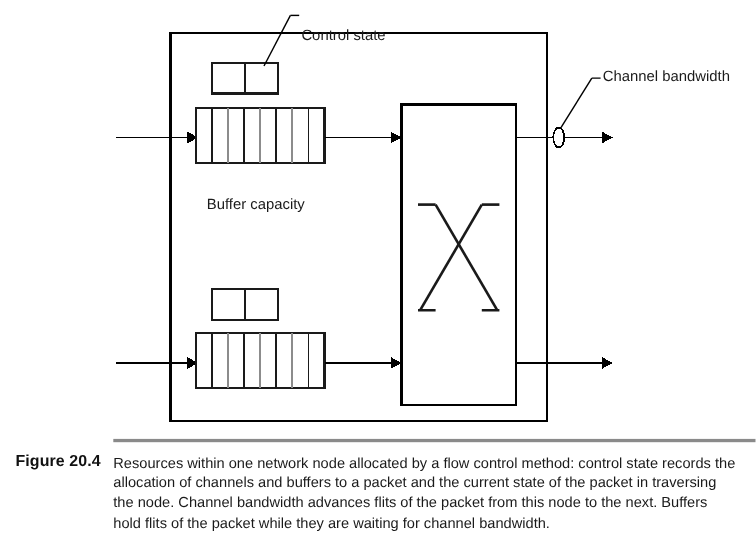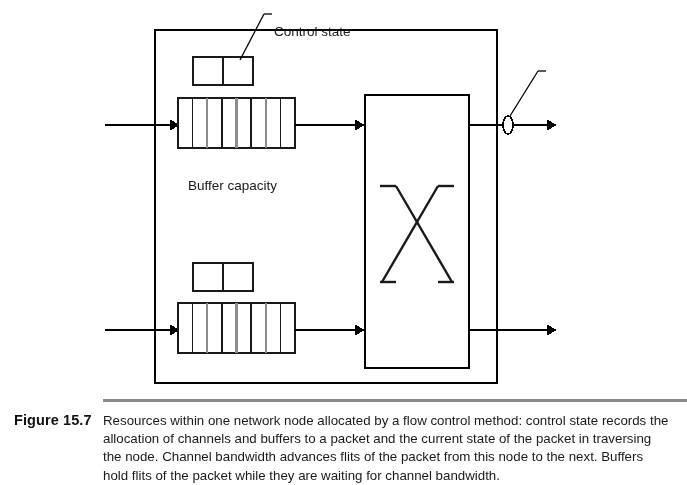--- a/index.html
+++ b/index.html
@@ -179,28 +179,29 @@
       </g>
 
       <g stroke="#000000" stroke-width="1.3" fill="none" shape-rendering="geometricPrecision">
         <line x1="510" y1="116" x2="538" y2="71"></line>
         <line x1="538" y1="71" x2="546" y2="71"></line>
       </g>
     </svg>
 
     <div class="dlabel" id="label-control-state">Control state</div>
 
+    <div class="dlabel" id="label-channel-bw">Channel bandwidth</div>
 
     <div class="dlabel" id="label-buffer-cap">Buffer capacity</div>
   </div>
 
   <div class="caption-block">
     <div class="caption-rule"></div>
 
-    <div class="caption-figno">Figure 15.7</div>
+    <div class="caption-figno">Figure 20.4</div>
 
     <div class="caption-text">
       <span>Resources within one network node allocated by a flow control method: control state records the</span>
       <span>allocation of channels and buffers to a packet and the current state of the packet in traversing</span>
       <span>the node. Channel bandwidth advances flits of the packet from this node to the next. Buffers</span>
       <span>hold flits of the packet while they are waiting for channel bandwidth.</span>
     </div>
   </div>
 
 </div>

